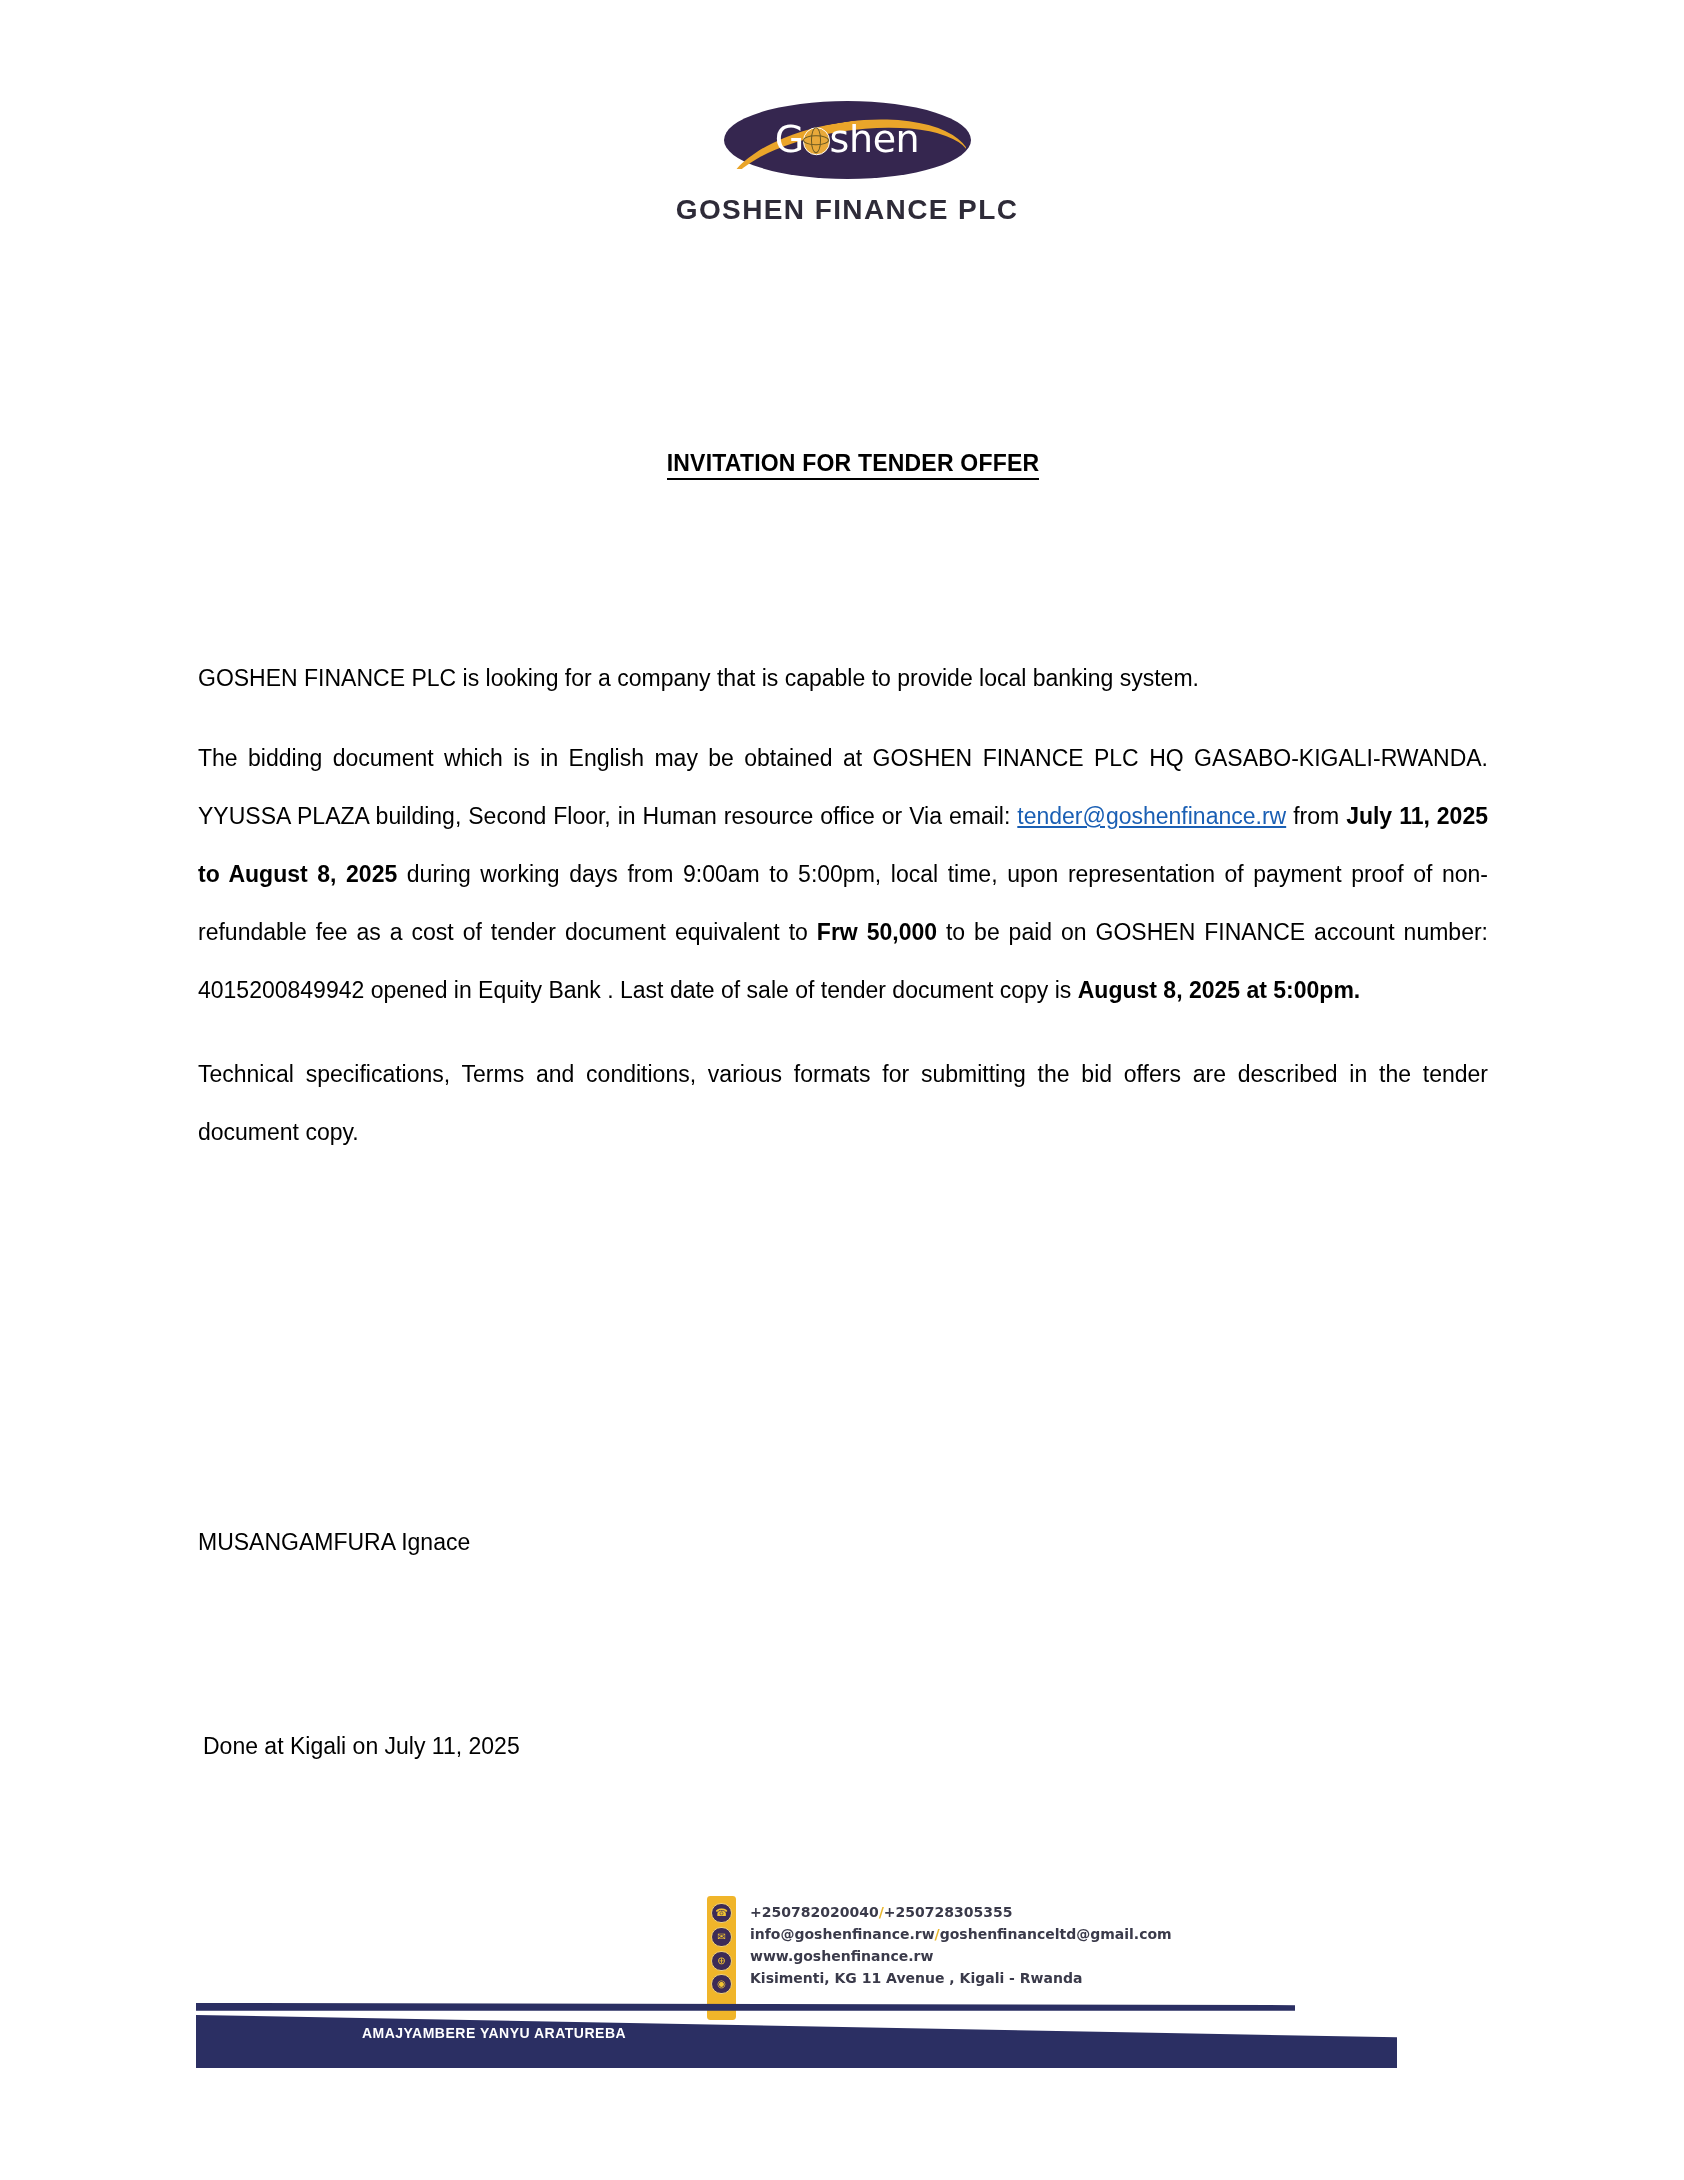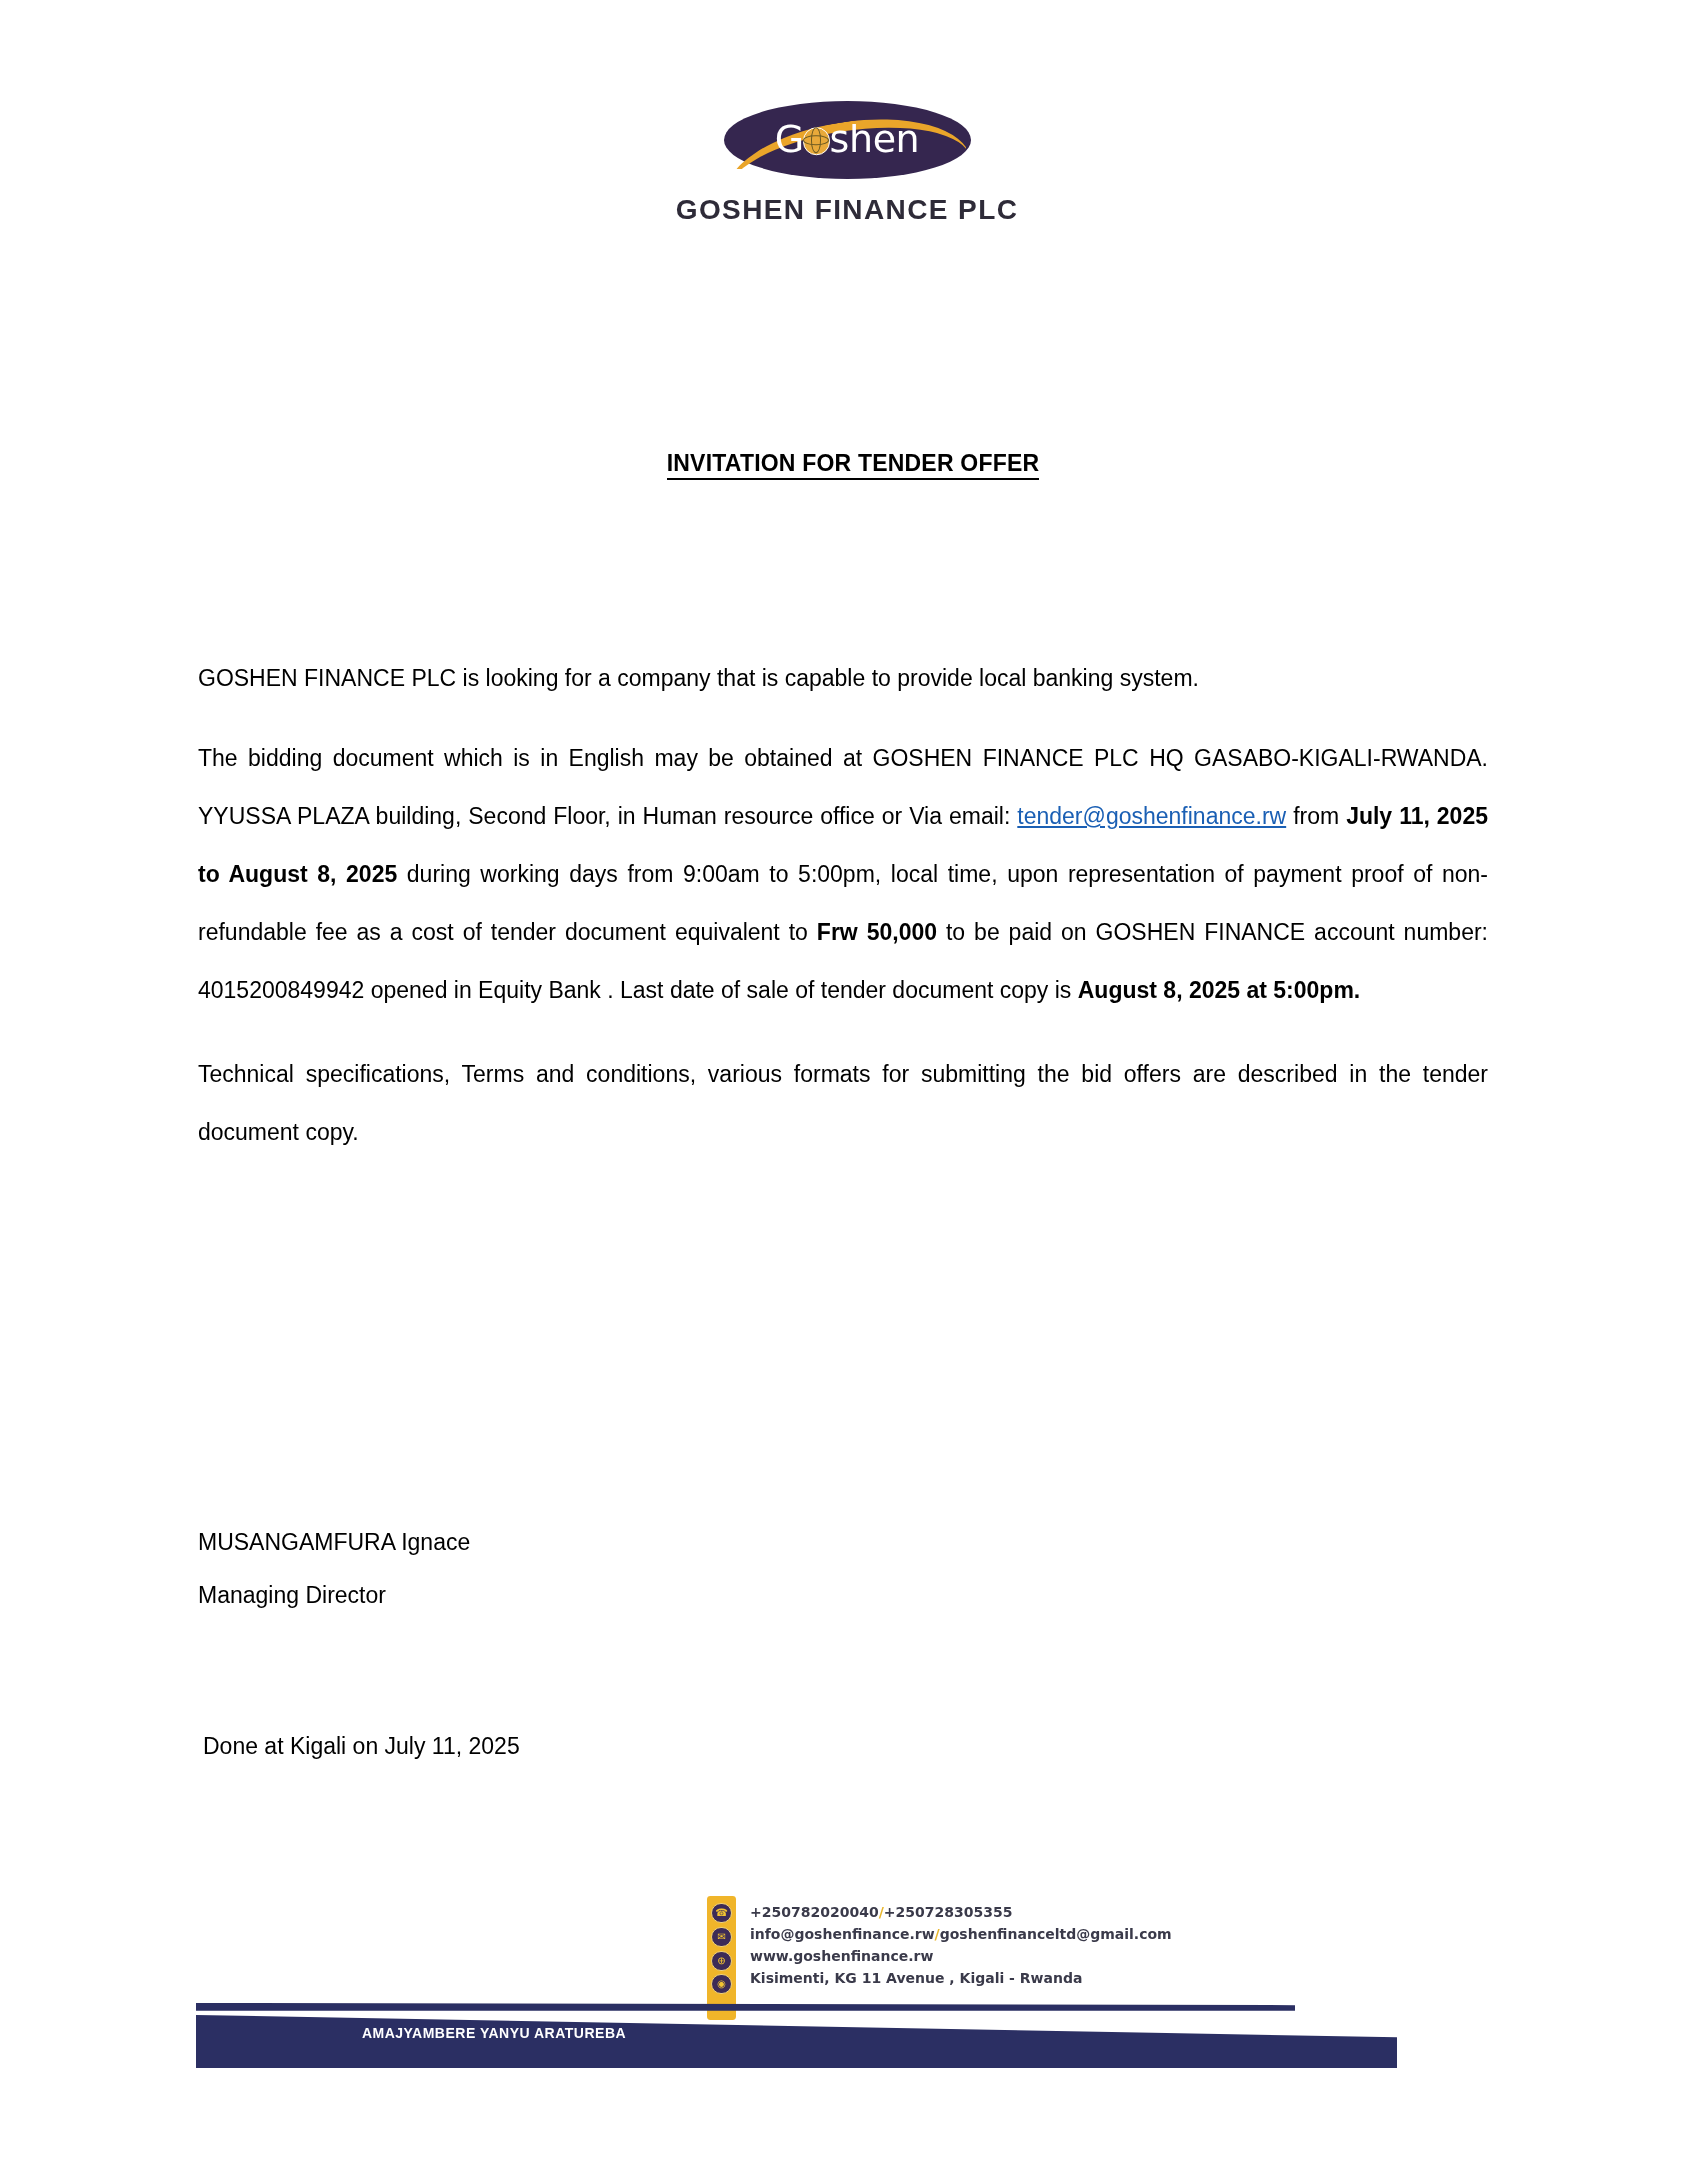--- a/index.html
+++ b/index.html
@@ -268,21 +268,20 @@
 
     <p class="para lead nojust">GOSHEN FINANCE PLC is looking for a company that is capable to provide local banking system.</p>
 
     <p class="para"><span>The bidding document which is in English may be obtained at GOSHEN FINANCE PLC HQ GASABO-KIGALI-RWANDA. YYUSSA PLAZA building, Second Floor, in Human resource office  or Via email: </span><a class="mail" href="#">tender@goshenfinance.rw</a><span> from </span><span class="b">July 11, 2025 to August 8, 2025</span><span> during working days from 9:00am to 5:00pm, local time, upon representation of payment proof of non-refundable fee as a cost of tender document equivalent to </span><span class="b">Frw 50,000</span><span> to be paid on GOSHEN FINANCE account number: 4015200849942 opened in Equity Bank . Last date of sale of tender document copy is </span><span class="b">August 8, 2025 at 5:00pm.</span></p>
 
     <p class="para">Technical specifications, Terms and conditions, various formats for submitting the bid offers are described in the tender document copy.</p>
   </div>
 
   <div class="sign-block">
     <div class="sign-line">MUSANGAMFURA Ignace</div>
-    <div class="sign-line">Managing Director</div>
   </div>
 
   <div class="done-line">Done at Kigali on July 11, 2025</div>
 
   <div class="footer">
 
     <div class="icon-strip">
       <div class="icon-dot i1">
           <span>☎</span>
         </div>

